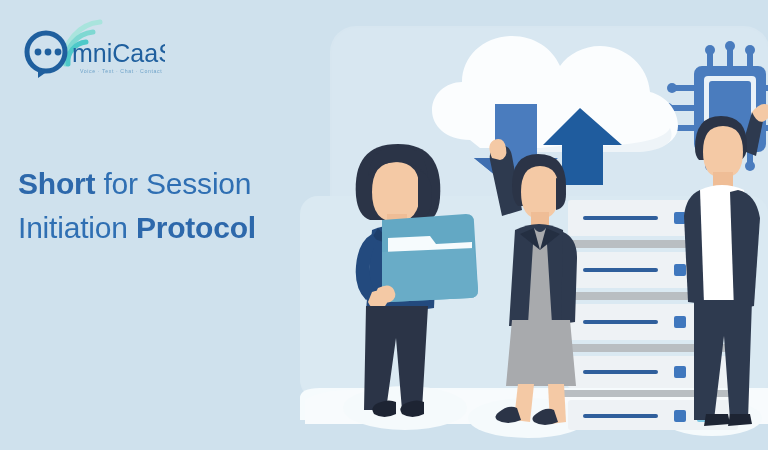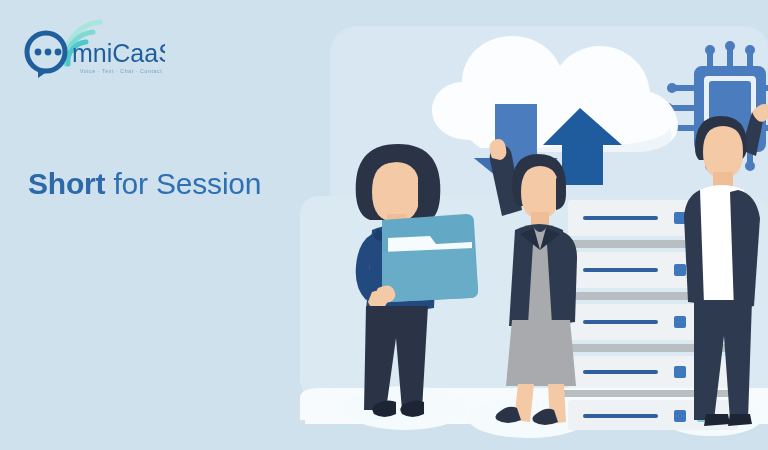--- a/index.html
+++ b/index.html
@@ -19,21 +19,21 @@
     position:absolute;left:300px;top:200px;width:470px;height:200px;
     background:#d9e8f1;border-radius:20px;
   }
 
   
   .logo{position:absolute;left:20px;top:16px;width:145px;height:62px;}
   .logo svg{display:block;}
 
   
   .headline{
-    position:absolute;left:28px;top:162px;width:330px;
+    position:absolute;left:18px;top:162px;width:330px;
     color:#2f6fb3;font-size:30px;line-height:44px;
     font-weight:400;letter-spacing:-0.2px;
   }
   .headline b{font-weight:700;color:#2d68ab;}
 
   
   .illus{position:absolute;left:0;top:0;width:768px;height:450px;}
 </style>
 </head>
 <body>
@@ -259,15 +259,16 @@
         <circle cx="28" cy="36" r="3.4" fill="#1f5f9e"></circle>
         <circle cx="38" cy="36" r="3.4" fill="#1f5f9e"></circle>
       </g>
       <text x="52" y="46" font-family="Liberation Sans, sans-serif" font-size="25" fill="#1f5f9e">mniCaaS</text>
       <text x="60" y="57" font-family="Liberation Sans, sans-serif" font-size="5.2" letter-spacing="0.6" fill="#6fa3c9">Voice · Text · Chat · Contact</text>
     </svg>
   </div>
 
   <div class="headline">
     <div><b>Short</b><span> for Session</span></div>
+    <div><span>Initiation </span><b>Protocol</b></div>
   </div>
 
 </div>
 
 </body></html>

